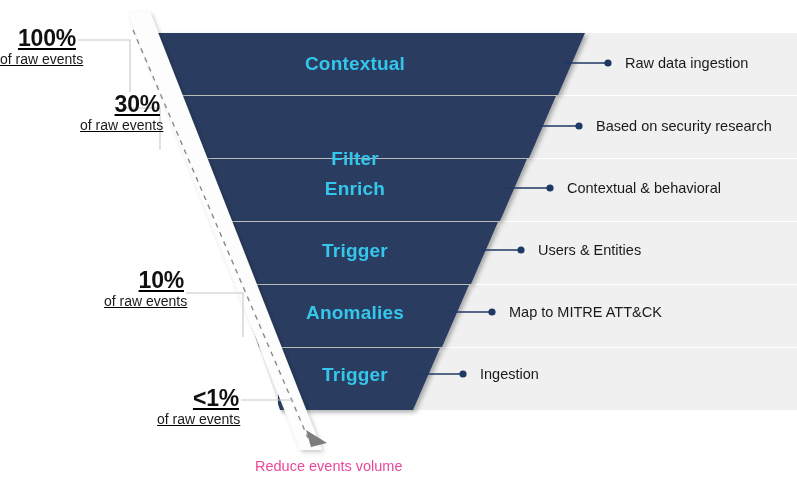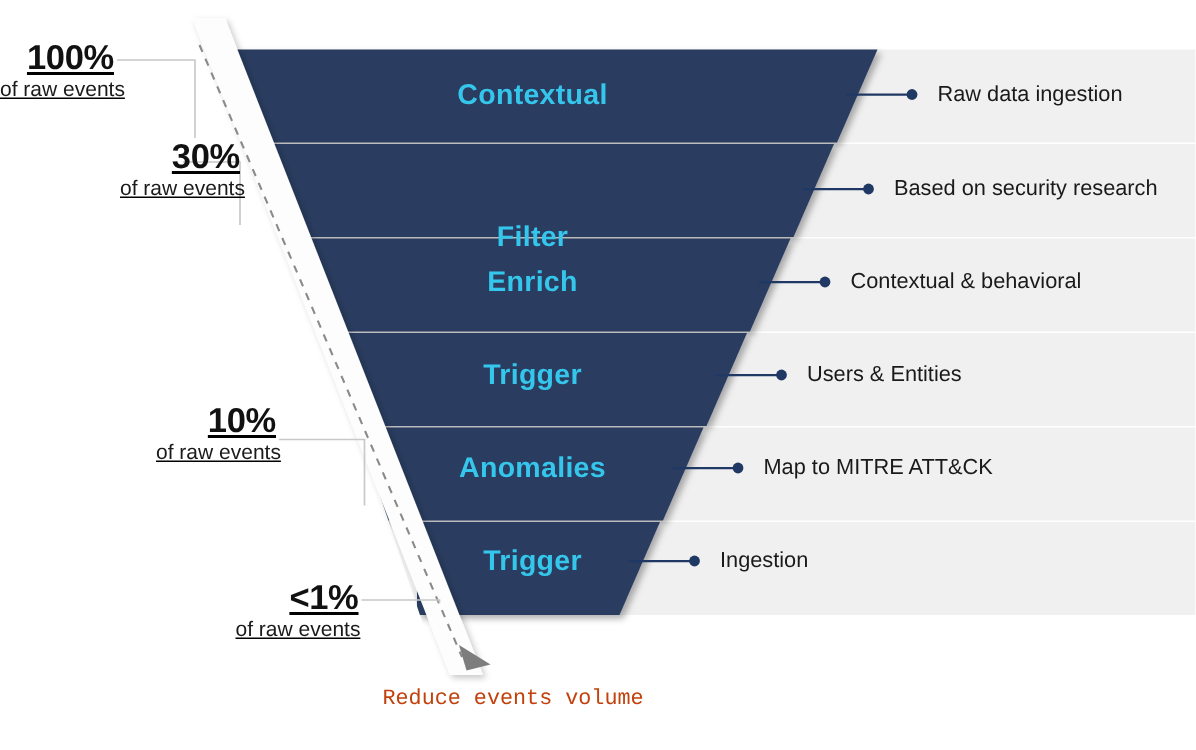--- a/index.html
+++ b/index.html
@@ -72,24 +72,23 @@
   .pct-sub {
     color: #1a1a1a;
     font-size: 14px;
     line-height: 1.25;
     margin-top: 1px;
   }
 
   
   #reduce-caption {
     position: absolute;
-    color: #c2410c;
+    color: #ec4899;
     font-size: 14.5px;
     white-space: nowrap;
-    font-family: Liberation Mono, monospace;
   }
 </style>
 </head>
 <body>
 
 <div id="stage">
 
   <div class="grey-band" style="top:33px;  height:62px;"></div>
   <div class="grey-band" style="top:96px;  height:62px;"></div>
   <div class="grey-band" style="top:159px; height:62px;"></div>

